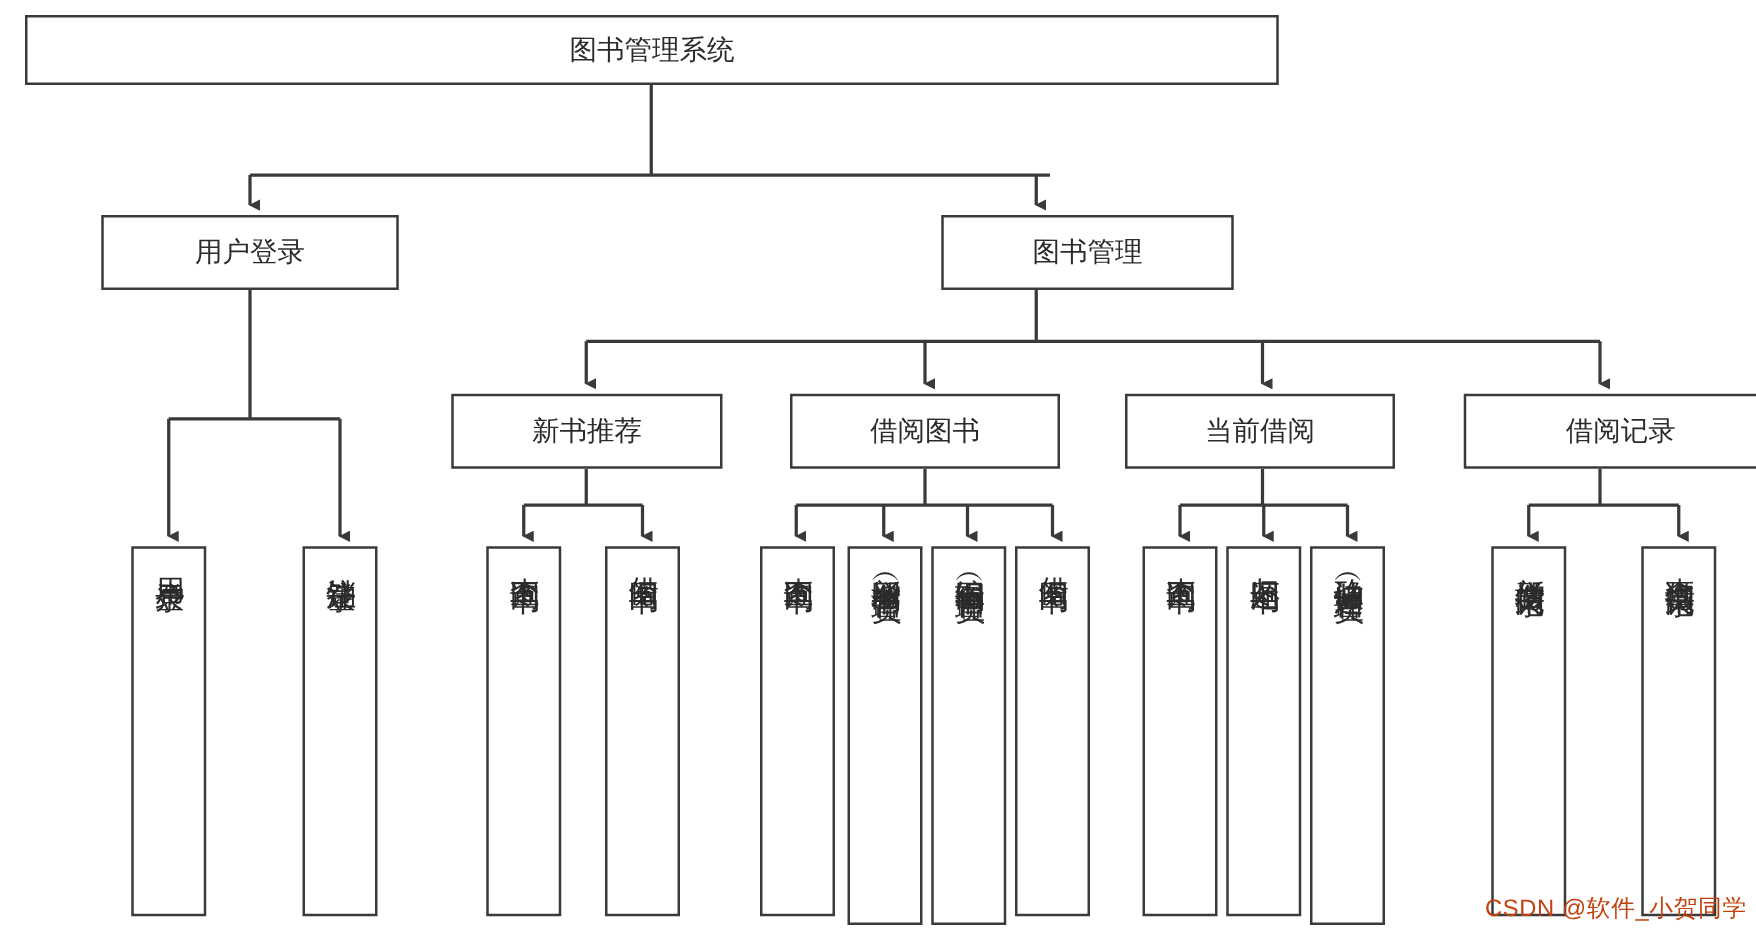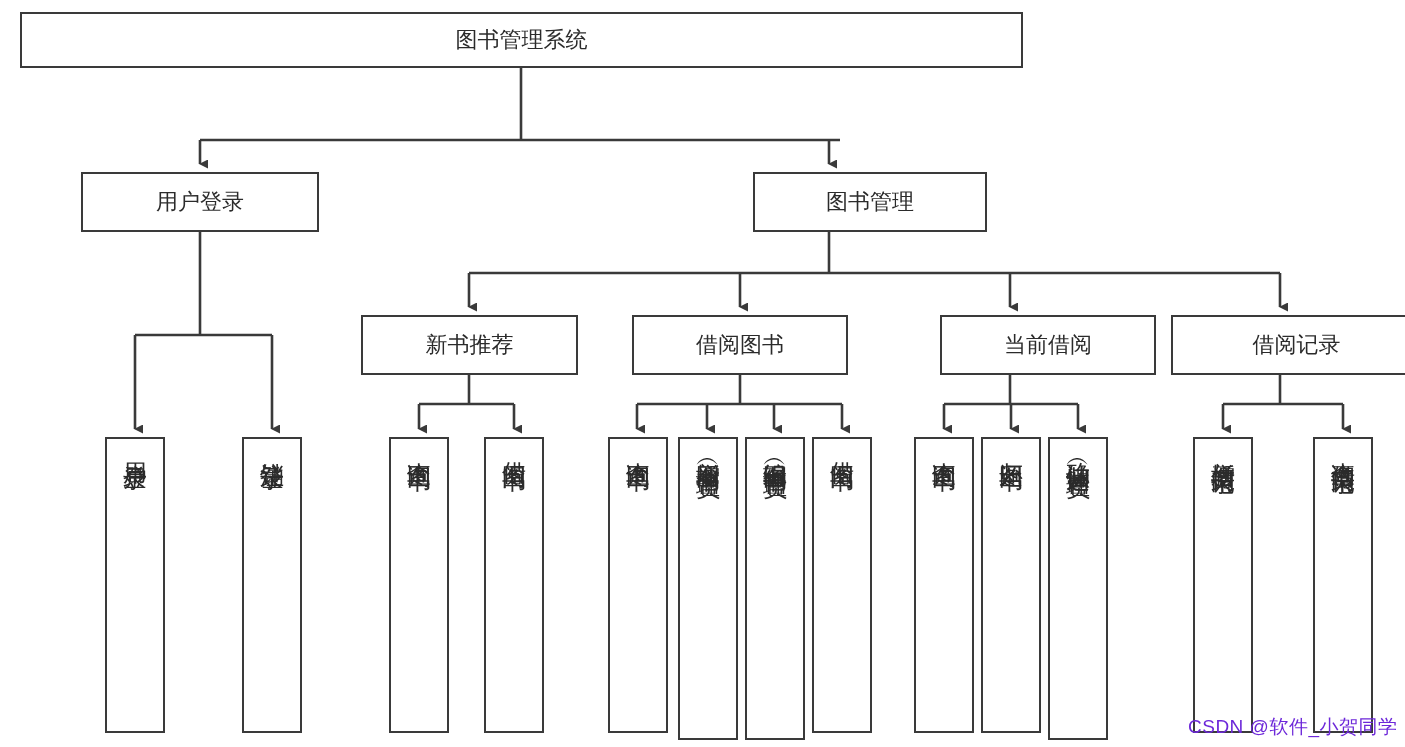--- a/index.html
+++ b/index.html
@@ -53,21 +53,21 @@
   }
   .node.vertical .label {
     writing-mode: vertical-rl;
     text-orientation: upright;
     font-size: 24px;
     letter-spacing: 2px;
     line-height: 1;
   }
   .watermark {
     position: absolute;
-    color: #6d28d9;
+    color: #c2410c;
     font-size: 19px;
     white-space: pre;
     left: 1188px;
     top: 714px;
     letter-spacing: 0.5px;
   }
 </style>
 </head>
 <body>
 
@@ -136,21 +136,21 @@
   </div>
 
   <div class="node horizontal" style="left:361px; top:315px; width:217px; height:60px;">
     <span class="label">新书推荐</span>
   </div>
 
   <div class="node horizontal" style="left:632px; top:315px; width:216px; height:60px;">
     <span class="label">借阅图书</span>
   </div>
 
-  <div class="node horizontal" style="left:940px; top:315px; width:216px; height:60px;">
+  <div class="node horizontal" style="left:900px; top:315px; width:216px; height:60px;">
     <span class="label">当前借阅</span>
   </div>
 
   <div class="node horizontal" style="left:1171px; top:315px; width:251px; height:60px;">
     <span class="label">借阅记录</span>
   </div>
 
   <div class="node vertical" style="left:105px; top:437px; width:60px; height:296px;">
     <span class="label">用户登录</span>
   </div>

